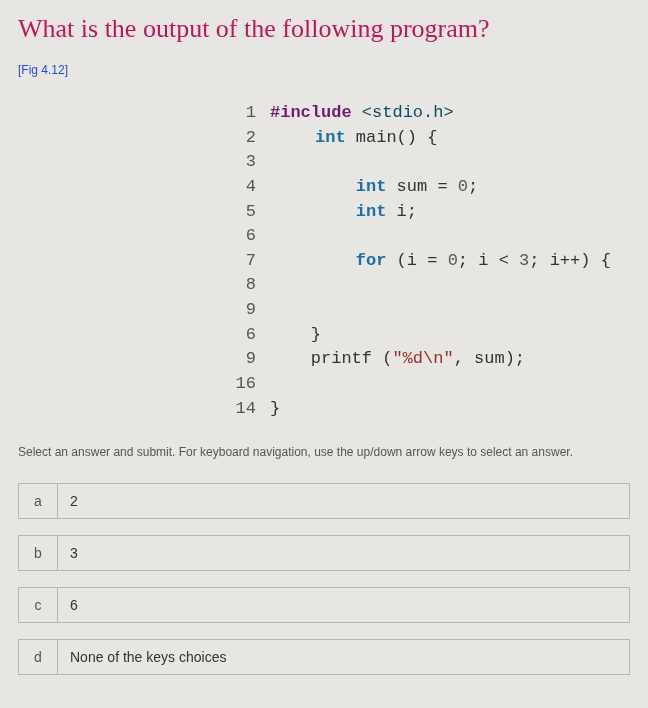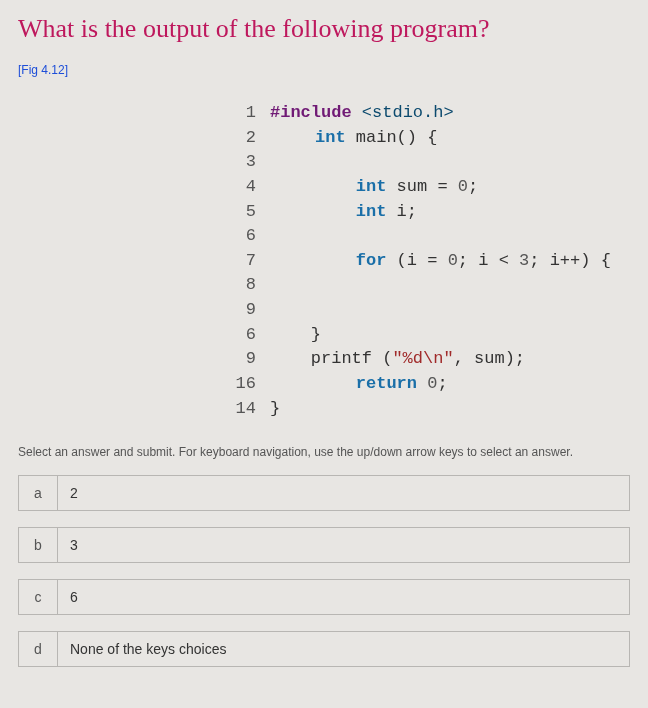--- a/index.html
+++ b/index.html
@@ -44,21 +44,21 @@
   .code { white-space: pre; color: #333; }
   .kw { color: #1a6fa8; font-weight: bold; margin-left: 45px; }
   .pp { color: #701a75; font-weight: bold; }
   .hdr { color: #0c4a6e; }
   .num { color: #555; }
   .str { color: #a02a2a; }
   .instructions {
     font-family: Arial, sans-serif;
     font-size: 12px;
     color: #555;
-    margin: 12px 0 16px 0;
+    margin: 12px 0 24px 0;
   }
   .options { }
   .option-row {
     display: flex;
     align-items: stretch;
     margin-bottom: 16px;
     font-family: Arial, sans-serif;
     font-size: 14px;
     cursor: pointer;
   }
@@ -129,21 +129,20 @@
     <div class="code-line">
       <span class="lineno">6</span>
       <span class="code"><span>    }</span></span>
     </div>
     <div class="code-line">
       <span class="lineno">9</span>
       <span class="code"><span>    printf (</span><span class="str">"%d\n"</span><span>, sum);</span></span>
     </div>
     <div class="code-line">
       <span class="lineno">16</span>
-      <span class="code"><span>    </span><span class="kw">return</span><span> </span><span class="num">0</span><span>;</span></span>
     </div>
     <div class="code-line">
       <span class="lineno">14</span>
       <span class="code"><span>}</span></span>
     </div>
   </div>
 
 <div class="instructions">Select an answer and submit. For keyboard navigation, use the up/down arrow keys to select an answer.</div>
 
 <div class="options" id="options">

